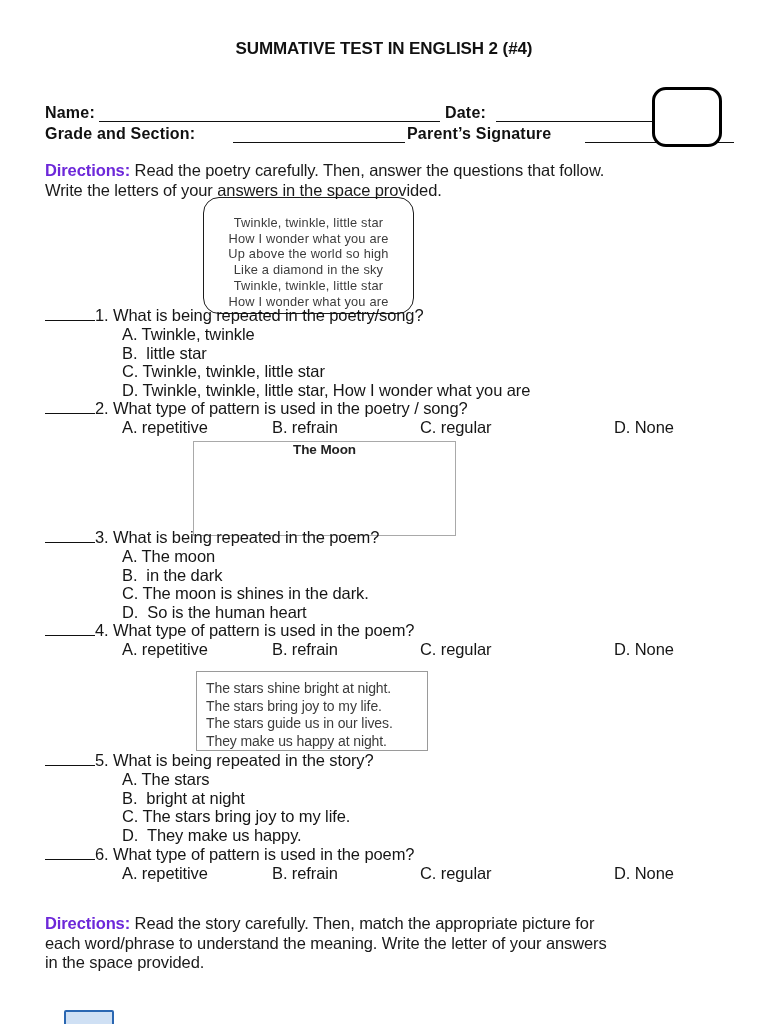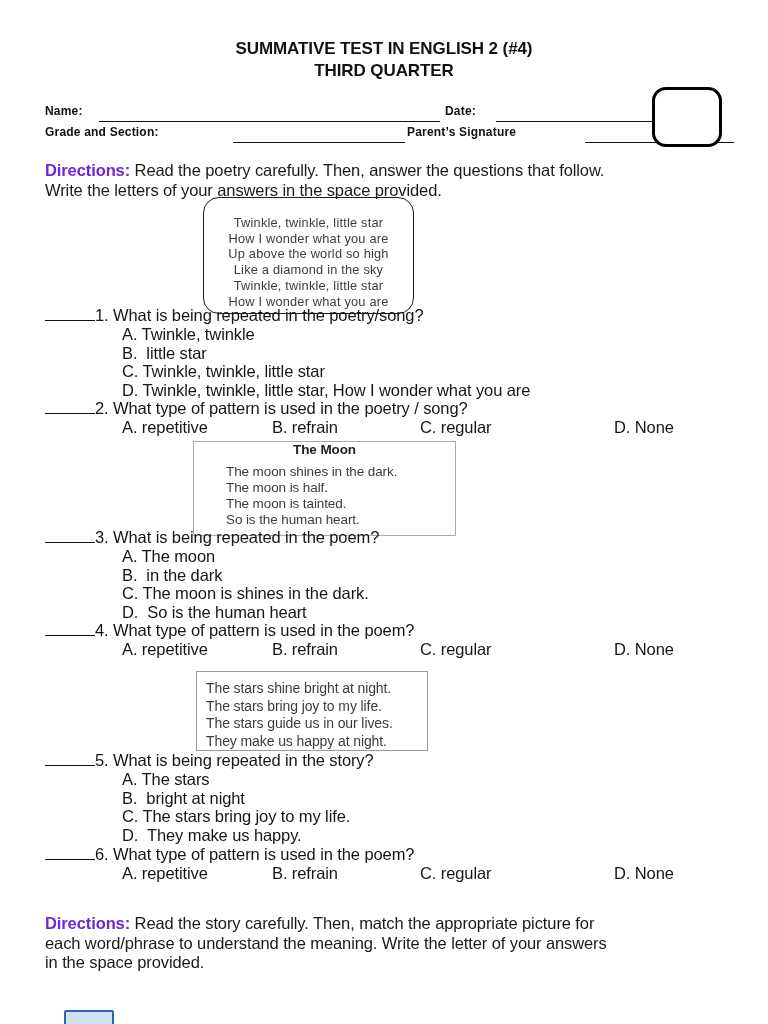--- a/index.html
+++ b/index.html
@@ -5,21 +5,21 @@
   html,body{margin:0;padding:0;background:#ffffff;}
   .page{
     position:relative;width:768px;height:1024px;background:#ffffff;
     font-family:"Liberation Sans",sans-serif;color:#161616;overflow:hidden;
     letter-spacing:-0.1px;
   }
   
   .title{position:absolute;top:38px;left:0;width:768px;text-align:center;
     font-weight:bold;font-size:17px;line-height:22px;color:#111;}
   
-  .hlabel{position:absolute;font-weight:bold;font-size:12px;color:#111;letter-spacing:0.2px;white-space:pre;}
+  .hlabel{position:absolute;font-weight:bold;font-size:16px;color:#111;letter-spacing:0.2px;white-space:pre;}
   .uline{position:absolute;border-bottom:1.6px solid #111;height:16px;}
   .corner-box{position:absolute;left:652px;top:87px;width:64px;height:54px;
     border:3.5px solid #000;border-radius:14px;background:#fff;}
   
   .directions{position:absolute;left:45px;width:692px;font-size:16.5px;line-height:19.5px;color:#1a1a1a;}
   .directions b{color:#6d28d9;}
   .d1{top:161px;} .d2{top:914px;}
   
   .poem-box{position:absolute;color:#3c3c3c;text-align:center;}
   .twinkle{left:203px;top:197px;width:211px;height:117px;border:1.6px solid #1c1c1c;
@@ -46,21 +46,20 @@
   .partial-pic{position:absolute;left:64px;top:1010px;width:46px;height:18px;
     border:2.5px solid #2a67b2;background:#cfe0f4;border-radius:2px;}
 </style>
 </head>
 <body>
 
 <div class="page">
 
   <div class="title">
     <div>SUMMATIVE TEST IN ENGLISH 2 (#4)</div>
-    <div>THIRD QUARTER</div>
   </div>
 
   <span class="hlabel" style="left:45px;top:104px;">Name:</span>
   <span class="uline" style="left:99px;top:105px;width:341px;"></span>
   <span class="hlabel" style="left:445px;top:104px;">Date:</span>
   <span class="uline" style="left:496px;top:105px;width:160px;"></span>
 
   <span class="hlabel" style="left:45px;top:125px;">Grade and Section: </span>
   <span class="uline" style="left:233px;top:126px;width:172px;"></span>
   <span class="hlabel" style="left:407px;top:125px;">Parent’s Signature</span>
@@ -92,26 +91,20 @@
 
   <div class="qblock" id="q2">
     <div class="qline"><span class="blank"></span><span>2. </span><span>What type of pattern is used in the poetry / song?</span></div>
     <div class="optrow">
       <span class="o1">A. repetitive</span><span class="o2">B. refrain</span><span class="o3">C. regular</span><span class="o4">D. None</span>
     </div>
   </div>
 
   <div class="poem-box moon">
     <div class="ptitle">The Moon</div>
-    <div class="plines">
-      <div>The moon shines in the dark.</div>
-      <div>The moon is half.</div>
-      <div>The moon is tainted.</div>
-      <div>So is the human heart.</div>
-    </div>
   </div>
 
   <div class="qblock" id="q3">
     <div class="qline"><span class="blank"></span><span>3. </span><span>What is being repeated in the poem?</span></div>
     <div class="opt">A. The moon</div>
     <div class="opt">B.  in the dark</div>
     <div class="opt">C. The moon is shines in the dark.</div>
     <div class="opt">D.  So is the human heart</div>
   </div>
 

